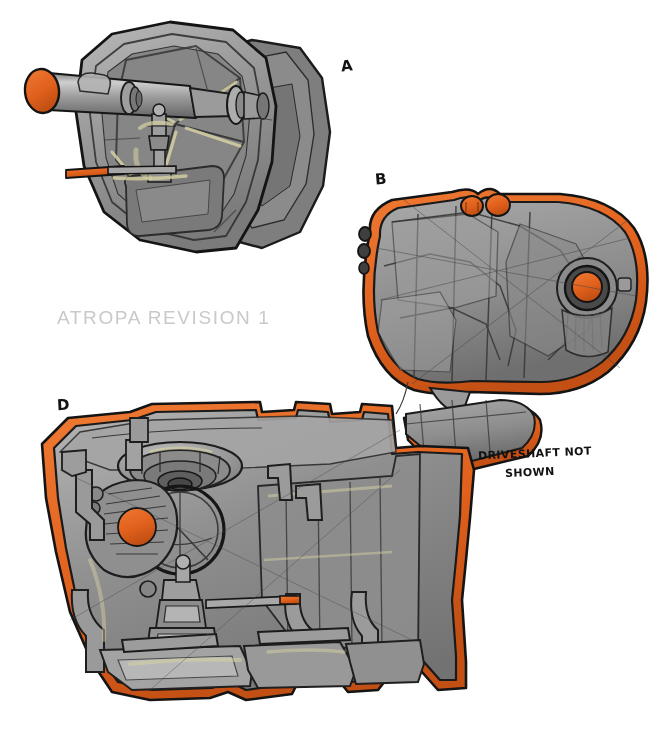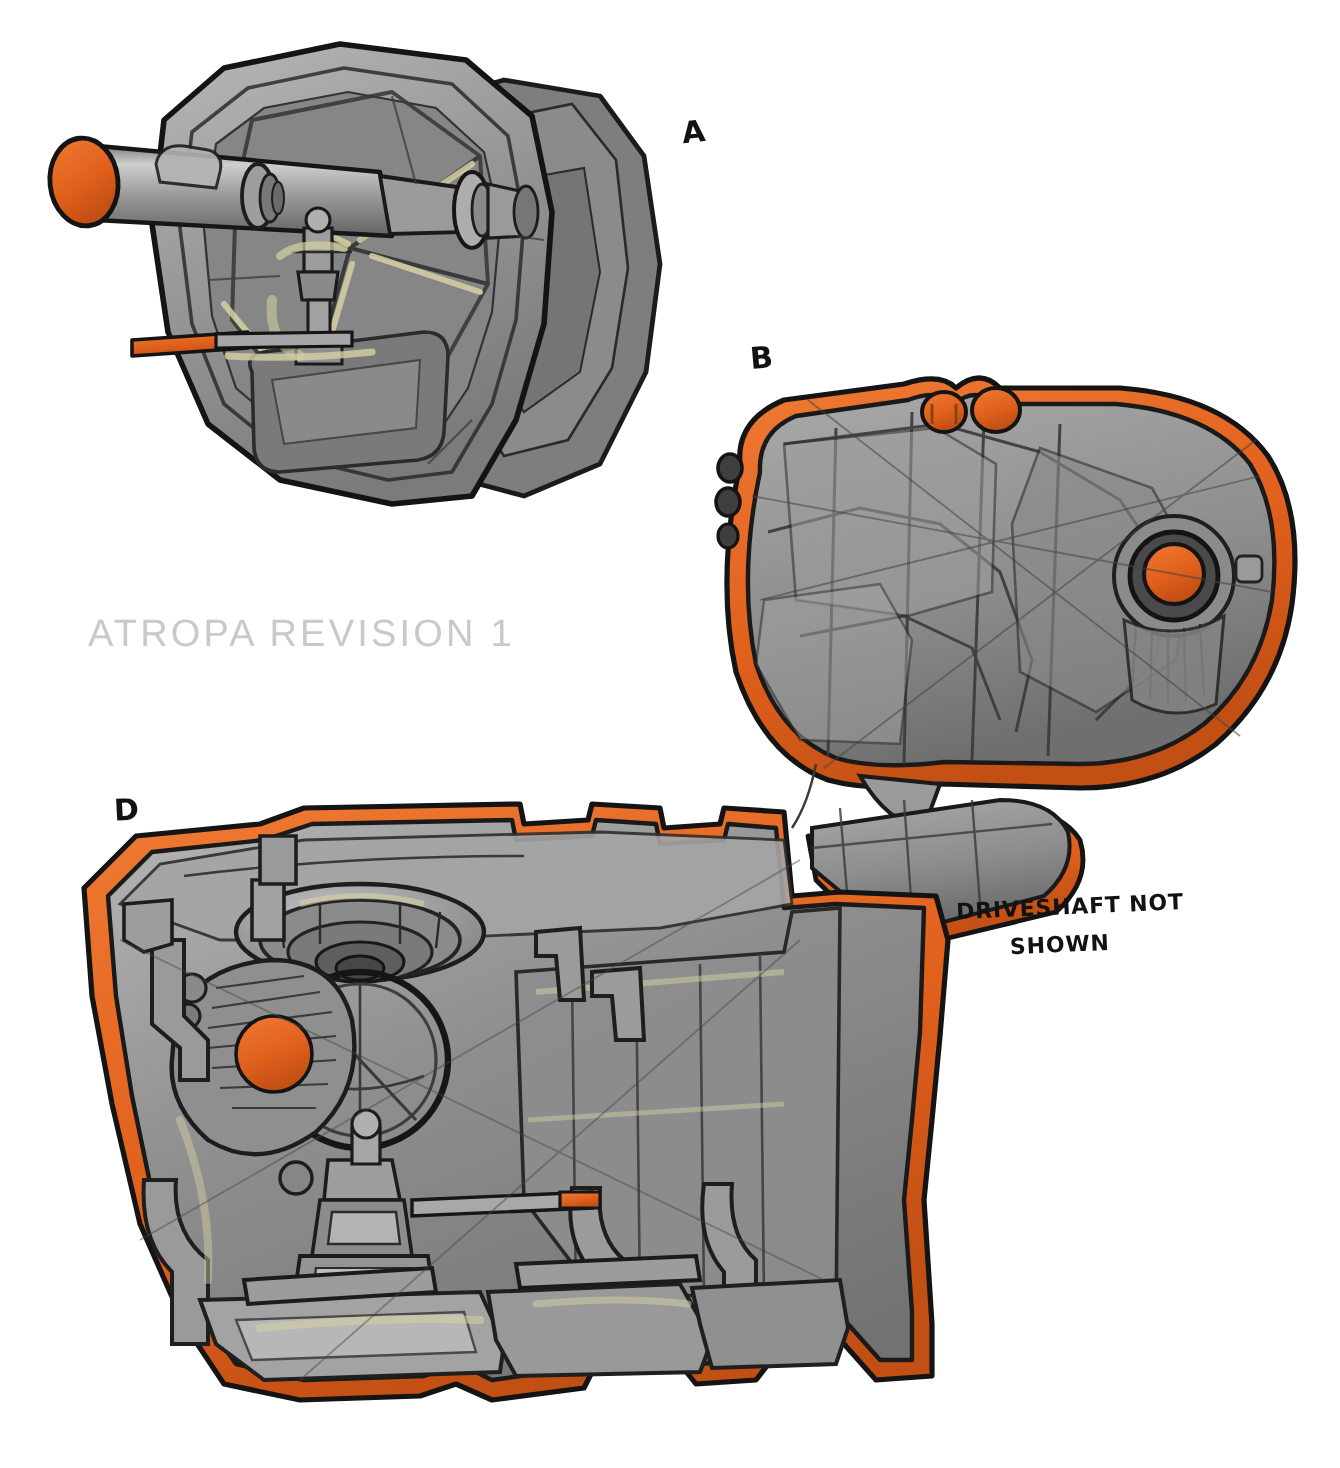--- a/index.html
+++ b/index.html
@@ -10,21 +10,21 @@
   }
   #sheet{
     position:absolute;left:0;top:0;width:670px;height:734px;
     background:#ffffff;
   }
   #artboard{position:absolute;left:0;top:0;width:670px;height:734px;}
   .txt{position:absolute;white-space:pre;}
 
   
   #title{
-    left:44px;top:307px;
+    left:57px;top:307px;
     font-size:19px;
     letter-spacing:1.6px;
     color:#c9c9c9;
     font-weight:300;
     font-family:"Liberation Sans", sans-serif;
   }
 
   
   .hand{
     color:#121212;

